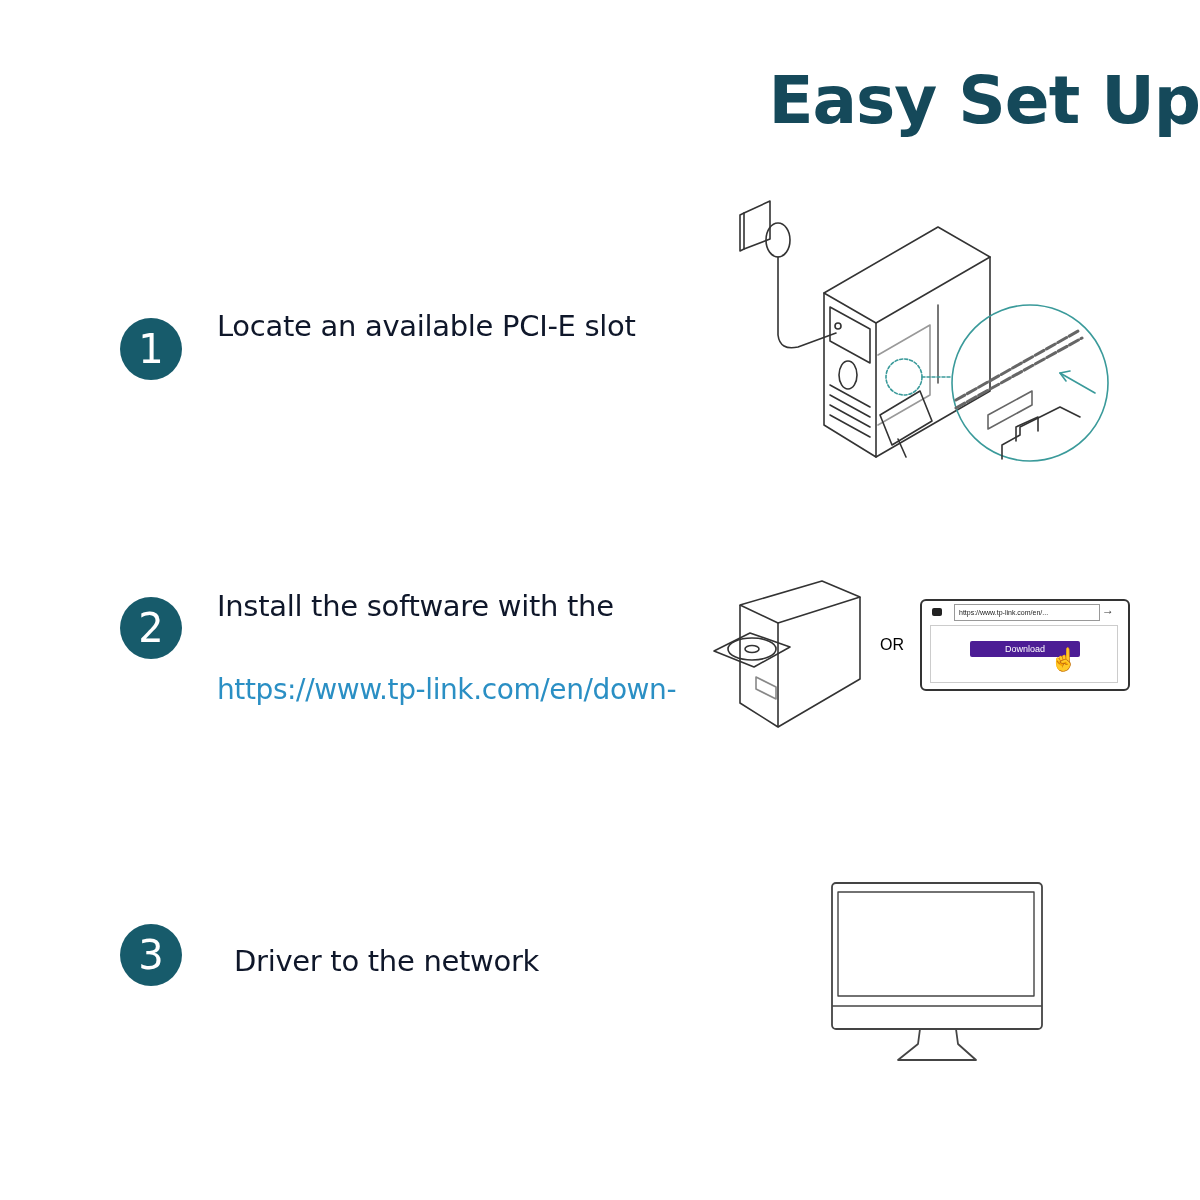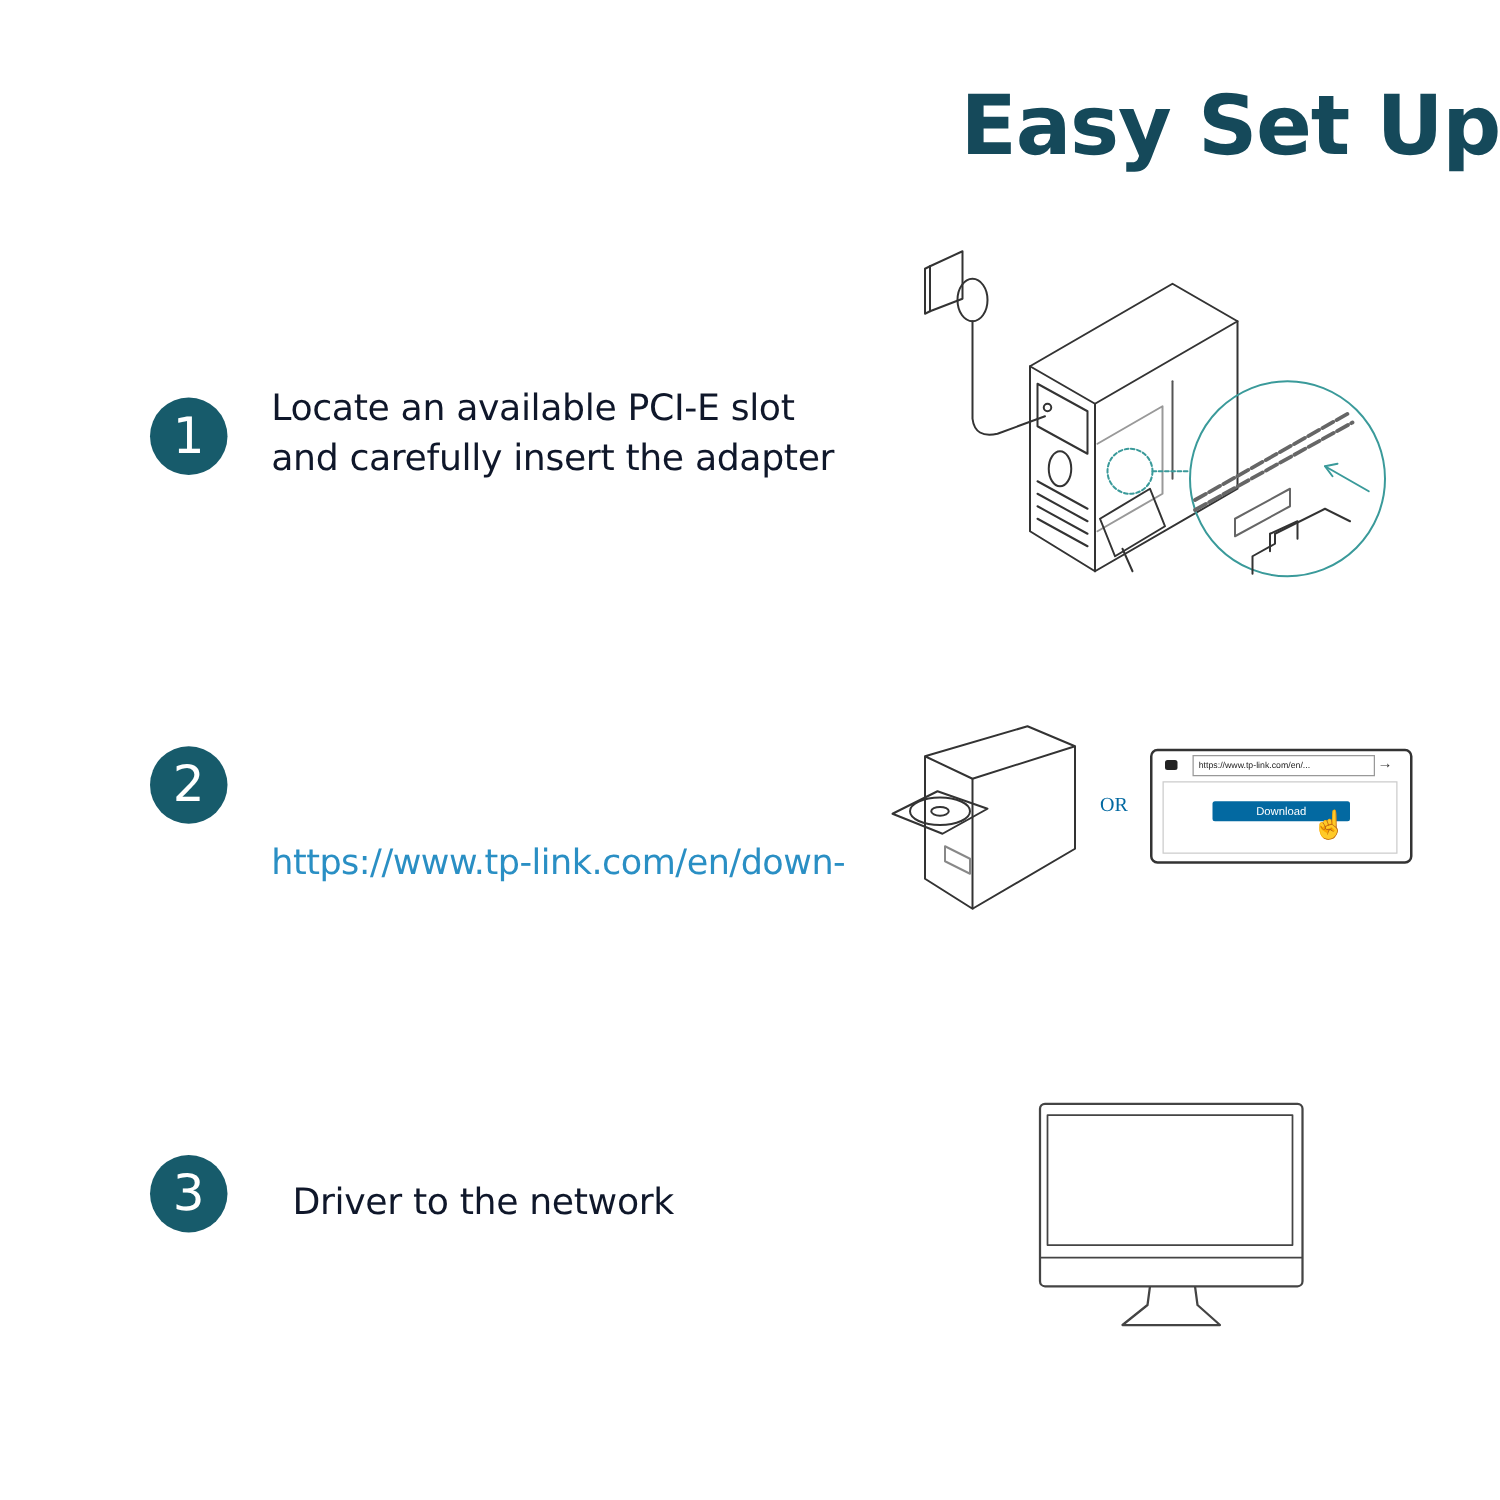--- a/index.html
+++ b/index.html
@@ -22,35 +22,34 @@
       line-height: 40px; color: #0f172a; letter-spacing: -0.3px;
     }
     .step-text div { white-space: nowrap; }
     .link {
       position: absolute; font-family: "DejaVu Sans", sans-serif; font-size: 28px;
       line-height: 29px; color: #2a8fc4; text-decoration: none; letter-spacing: -0.4px;
     }
     .link div { white-space: nowrap; }
     .illus { position: absolute; }
     .or-label {
-      position: absolute; left: 880px; top: 636px; font-size: 16px; color: #0369a1;
-      font-family: Liberation Serif, serif;
+      position: absolute; left: 880px; top: 636px; font-size: 16px; color: #000000;
+      font-family: Liberation Sans, sans-serif;
     }
   </style>
 </head>
 <body>
 
 <h1 class="title">Easy Set Up</h1>
 
 <div class="badge" style="left:120px; top:318px;">
   <span>1</span>
 </div>
 <div class="step-text" style="left:217px; top:306px;">
   <div>Locate an available PCI-E slot</div>
-  <div>and carefully insert the adapter</div>
 </div>
 
 <svg class="illus" style="left:720px; top:195px;" width="400" height="275" viewBox="0 0 400 275" fill="none" stroke="#333" stroke-width="1.6" stroke-linejoin="round" stroke-linecap="round">
 
   <g>
     <path d="M24 18 L50 6 L50 44 L24 54 Z"></path>
     <path d="M24 18 L20 20 L20 56 L24 54"></path>
     <ellipse cx="58" cy="45" rx="12" ry="17"></ellipse>
   </g>
 
@@ -80,20 +79,21 @@
     <path d="M296 246 L296 232 L318 222 L318 236"></path>
     <path d="M375 198 L340 178" stroke="#3a9a9a"></path>
     <path d="M340 178 L346 186 M340 178 L350 176" stroke="#3a9a9a"></path>
   </g>
 </svg>
 
 <div class="badge" style="left:120px; top:597px;">
   <span>2</span>
 </div>
 <div class="step-text" style="left:217px; top:586px;">
+  <div>Install the software with the</div>
 </div>
 <a class="link" style="left:217px; top:675px;">
   <div>https://www.tp-link.com/en/down-</div>
 </a>
 
 <svg class="illus" style="left:710px; top:575px;" width="160" height="160" viewBox="0 0 160 160" fill="none" stroke="#333" stroke-width="1.6" stroke-linejoin="round">
   <path d="M30 30 L112 6 L150 22 L68 48 Z"></path>
   <path d="M30 30 L30 128 L68 152 L68 48"></path>
   <path d="M68 152 L150 104 L150 22"></path>
   <g>
@@ -104,21 +104,21 @@
   <path d="M46 102 L66 112 L66 124 L46 114 Z" stroke="#888"></path>
 </svg>
 
 <div class="or-label">OR</div>
 
 <div class="illus" style="left:920px; top:599px; width:206px; height:88px; border:2px solid #333; border-radius:6px; background:#fff;">
   <div style="position:absolute; left:10px; top:7px; width:10px; height:8px; background:#222; border-radius:2px;"></div>
   <div style="position:absolute; left:32px; top:3px; width:140px; height:15px; border:1px solid #999; font-size:7px; line-height:15px; padding-left:4px; overflow:hidden; white-space:nowrap; color:#222;">https://www.tp-link.com/en/...</div>
   <div style="position:absolute; left:180px; top:2px; font-size:12px; color:#333;">→</div>
   <div style="position:absolute; left:8px; top:24px; width:186px; height:56px; border:1px solid #ccc;"></div>
-  <div style="position:absolute; left:48px; top:40px; width:110px; height:16px; background:#0369a1; color:#fff; font-size:9px; line-height:16px; text-align:center; border-radius:2px;">Download</div>
+  <div style="position:absolute; left:48px; top:40px; width:110px; height:16px; background:#4c1d95; color:#fff; font-size:9px; line-height:16px; text-align:center; border-radius:2px;">Download</div>
   <div style="position:absolute; left:128px; top:48px; font-size:22px; color:#333; line-height:1;">☝</div>
 </div>
 
 <div class="badge" style="left:120px; top:924px;">
   <span>3</span>
 </div>
 <div class="step-text" style="left:234px; top:941px;">
   <div>Driver to the network</div>
 </div>
 

